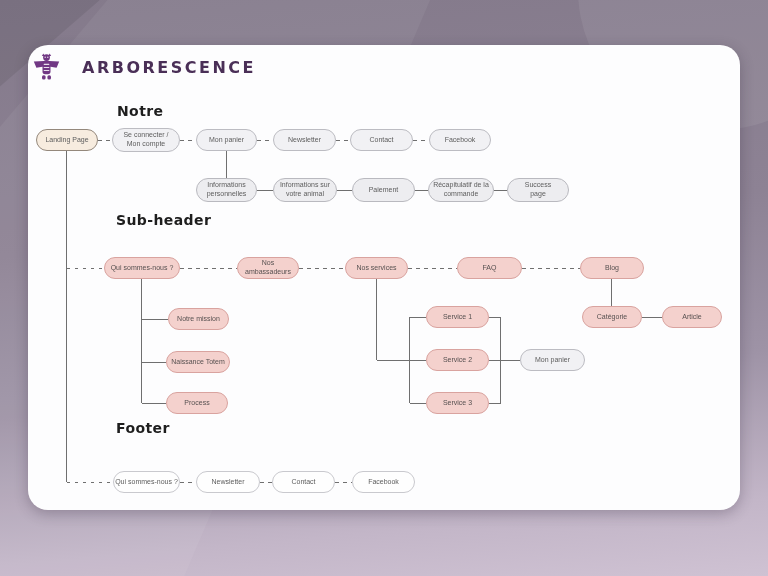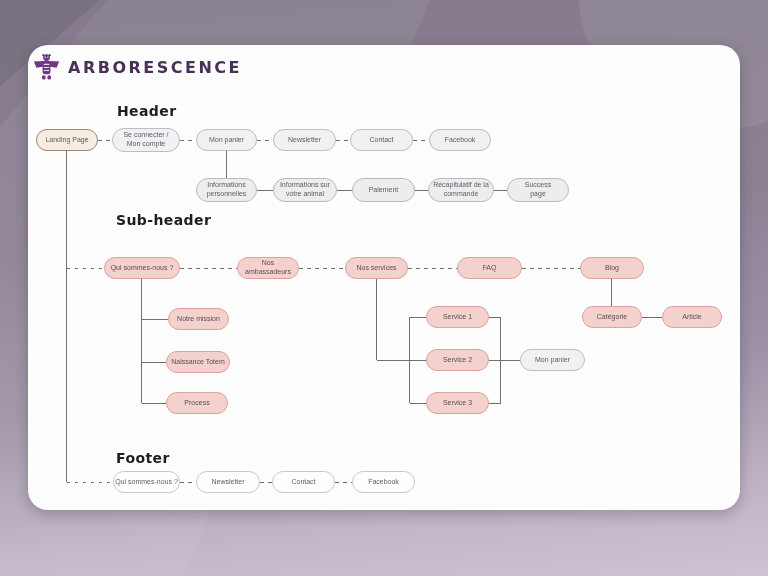--- a/index.html
+++ b/index.html
@@ -12,21 +12,21 @@
     background:linear-gradient(175deg,#847a8b 0%,#8d8294 40%,#9e93a6 65%,#c3b6c8 88%,#cfc2d3 100%);}
   .bg-band{position:absolute;inset:0;background:rgba(255,255,255,0.055);
     clip-path:polygon(14% 0,56% 0,24% 100%,0 100%,0 22%);}
   .bg-corner-tl{position:absolute;inset:0;background:rgba(0,0,0,0.08);
     clip-path:polygon(0 0,13% 0,0 15%);}
   .bg-corner-tr{position:absolute;right:-90px;top:-150px;width:280px;height:280px;
     border-radius:50%;background:rgba(255,255,255,0.07);}
   .card{position:absolute;left:28px;top:45px;width:712px;height:465px;
     background:#fdfdfe;border-radius:20px;
     box-shadow:0 4px 14px rgba(40,30,50,0.28);}
-  .logo{position:absolute;left:33px;top:53px;display:flex;align-items:center;gap:8px;}
+  .logo{position:absolute;left:33px;top:53px;display:flex;align-items:center;gap:22px;}
   .logo-text{font-family:"DejaVu Sans",sans-serif;font-size:16px;font-weight:700;
     letter-spacing:2.5px;color:#4a2f57;}
   .sec-title{position:absolute;font-family:"DejaVu Sans",sans-serif;
     font-size:14px;font-weight:700;color:#1e1e1e;letter-spacing:0.4px;}
   .wires{position:absolute;left:0;top:0;pointer-events:none;}
   .wire-solid{stroke:#6f6f6f;stroke-width:1;fill:none;}
   .wire-dash{stroke:#6f6f6f;stroke-width:1;fill:none;stroke-dasharray:3.5 4.5;}
   .node{position:absolute;height:22px;box-sizing:border-box;border:1px solid;
     border-radius:11px;display:flex;align-items:center;justify-content:center;
     text-align:center;font-size:7px;line-height:1.25;color:#5d5d5d;
@@ -64,23 +64,23 @@
       <circle cx="12.2" cy="4.3" r="0.7"></circle>
       <circle cx="14.8" cy="4.3" r="0.7"></circle>
       <rect x="10.6" y="10.8" width="5.8" height="1.1" rx="0.55"></rect>
       <rect x="10.6" y="13.9" width="5.8" height="1.1" rx="0.55"></rect>
       <rect x="10.6" y="17" width="5.8" height="1.1" rx="0.55"></rect>
     </g>
   </svg>
   <span class="logo-text">ARBORESCENCE</span>
 </div>
 
-<div class="sec-title" style="left:117px;top:103px;">Header</div>
+<div class="sec-title" style="left:117px;top:103px;">Notre</div>
 <div class="sec-title" style="left:116px;top:212px;">Sub-header</div>
-<div class="sec-title" style="left:116px;top:450px;">Footer</div>
+<div class="sec-title" style="left:116px;top:420px;">Footer</div>
 
 <svg class="wires" width="768" height="576" viewBox="0 0 768 576" shape-rendering="crispEdges">
   <path class="wire-solid" d="M66.5 151 V482
     M226.5 151 V178
     M257 190 H273  M337 190 H352  M415 190 H428  M494 190 H507
     M141.5 279 V403
     M141.5 319 H168  M141.5 362 H166  M141.5 403 H166
     M376.5 279 V360  M376.5 360 H426
     M409.5 317 V403  M409.5 317 H426  M409.5 403 H426
     M489 317 H500.5  M500.5 317 V403  M489 403 H500.5

